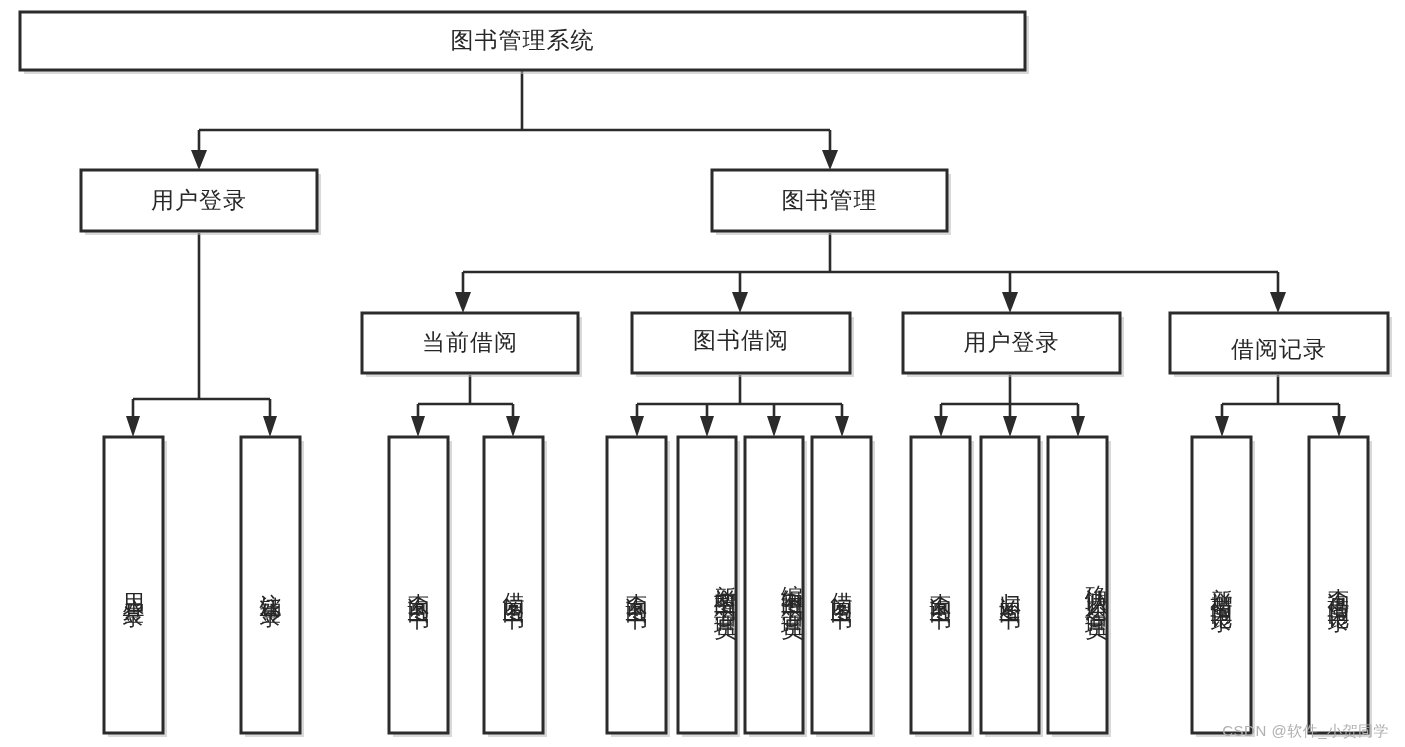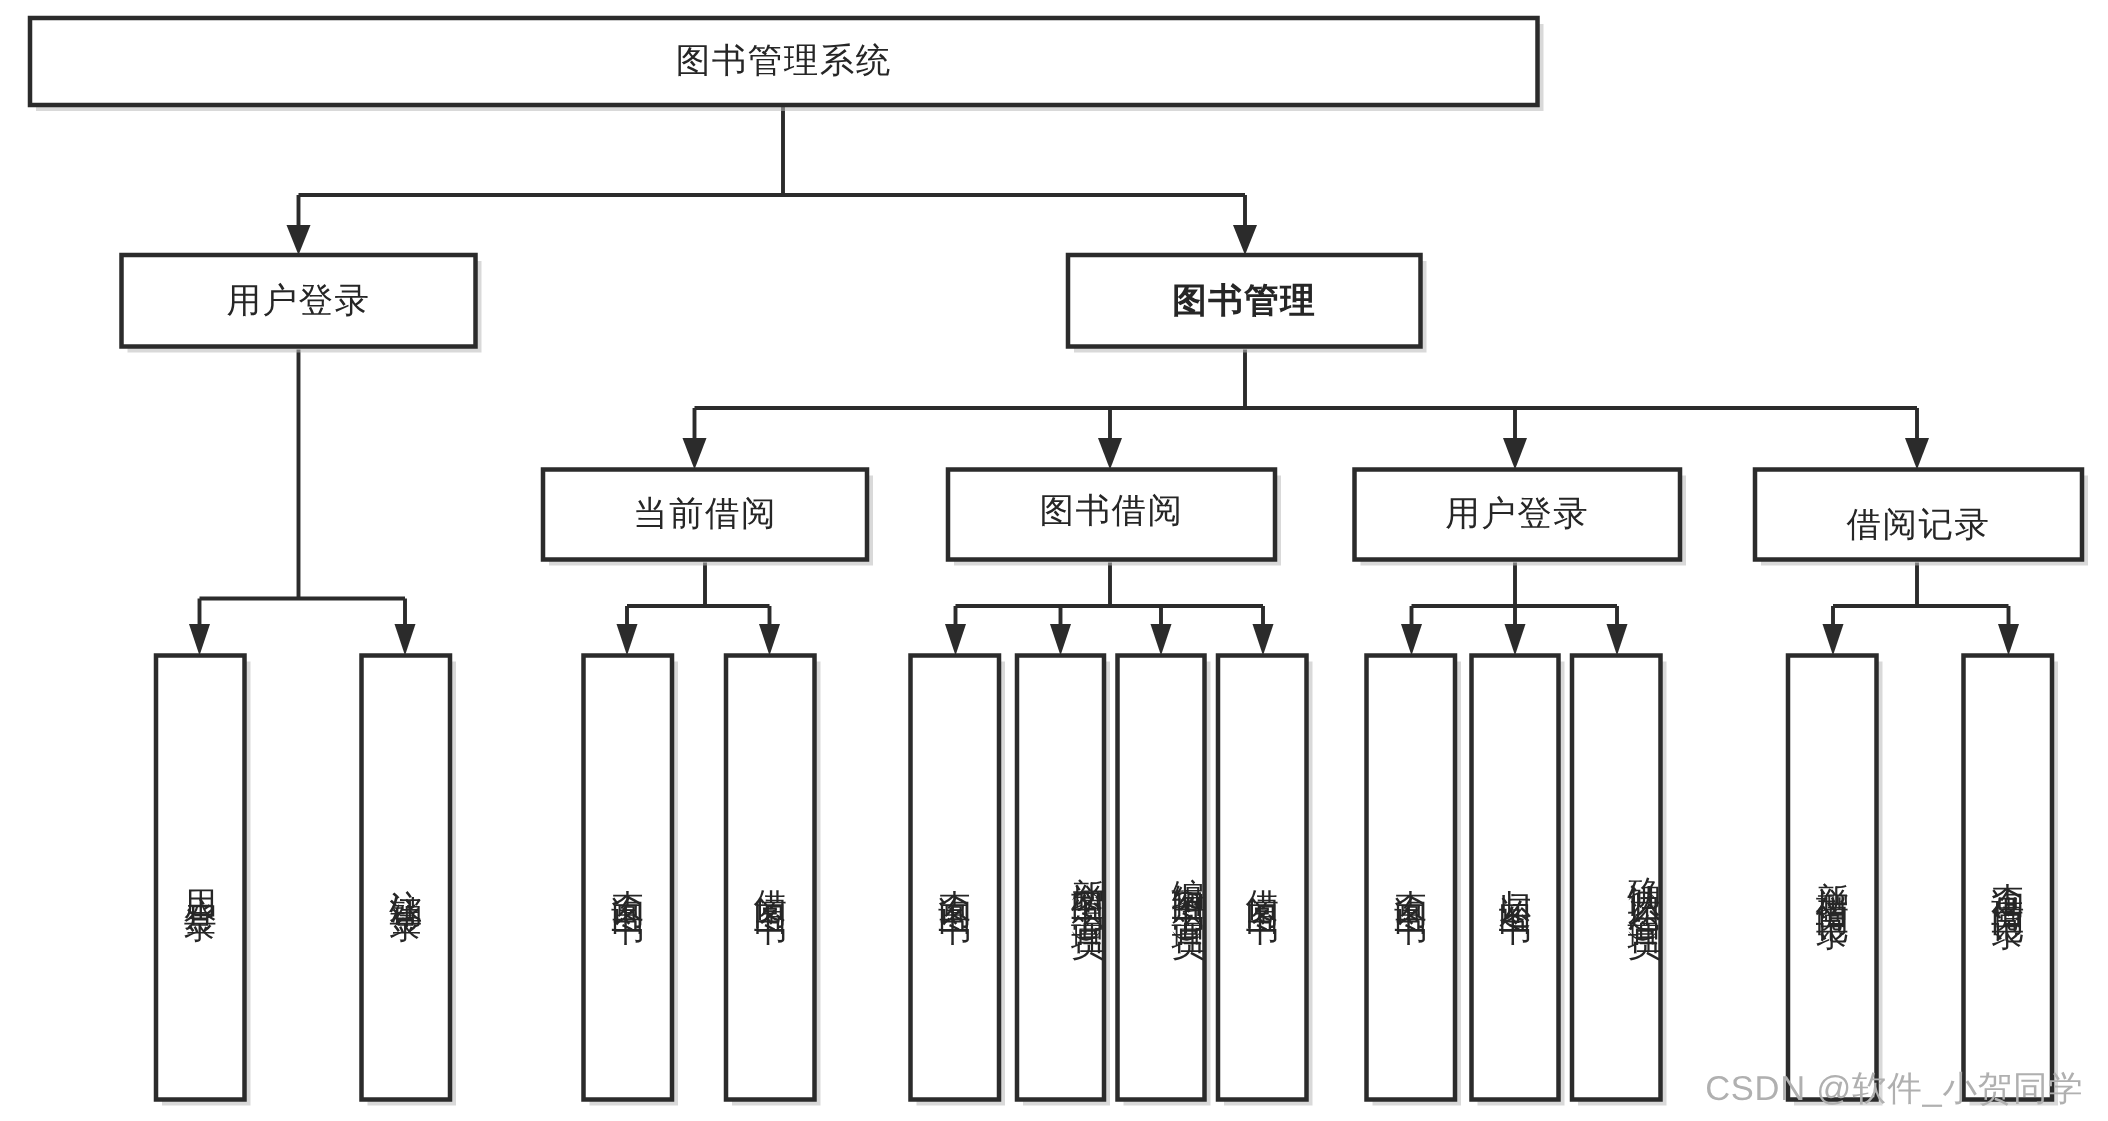--- a/index.html
+++ b/index.html
@@ -72,21 +72,21 @@
     padding-top: 8px;
   }
   .node-label.vertical.centered {
     align-items: center;
     padding-top: 0;
   }
   .watermark {
     position: absolute;
     right: 16px;
     bottom: 6px;
-    font-size: 23px;
+    font-size: 15px;
     color: #b0b0b0;
     font-family: "Liberation Sans", "DejaVu Sans", sans-serif;
     letter-spacing: 0.5px;
     white-space: nowrap;
   }
 </style>
 </head>
 <body>
 
 <div id="diagram-root">
@@ -255,21 +255,21 @@
     </g>
     <g>
       <rect class="node-box-shadow" x="1313" y="441" width="59" height="296"></rect>
       <rect class="node-box" x="1309" y="437" width="59" height="296"></rect>
     </g>
   </svg>
 
   <div class="node-label horizontal" style="left:20px; top:12px; width:1005px; height:58px;">图书管理系统</div>
 
   <div class="node-label horizontal" style="left:81px; top:170px; width:236px; height:61px;">用户登录</div>
-  <div class="node-label horizontal" style="left:712px; top:170px; width:235px; height:61px;font-weight:bold;">图书管理</div>
+  <div class="node-label horizontal" style="left:712px; top:170px; width:235px; height:61px;">图书管理</div>
 
   <div class="node-label horizontal" style="left:362px; top:313px; width:216px; height:60px;">当前借阅</div>
   <div class="node-label horizontal" style="left:632px; top:313px; width:218px; height:56px;">图书借阅</div>
   <div class="node-label horizontal" style="left:903px; top:313px; width:217px; height:60px;">用户登录</div>
   <div class="node-label horizontal" style="left:1170px; top:313px; width:218px; height:73px;">借阅记录</div>
 
   <div class="node-label vertical centered" style="left:104px; top:437px; width:59px; height:296px;">用户登录</div>
   <div class="node-label vertical centered" style="left:241px; top:437px; width:59px; height:296px;">注销登录</div>
 
   <div class="node-label vertical centered" style="left:389px; top:437px; width:59px; height:296px;">查询图书</div>

